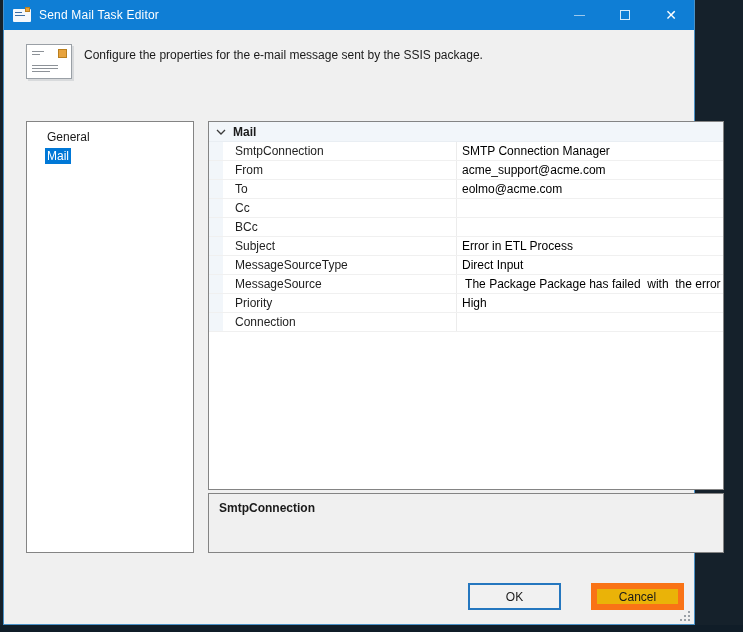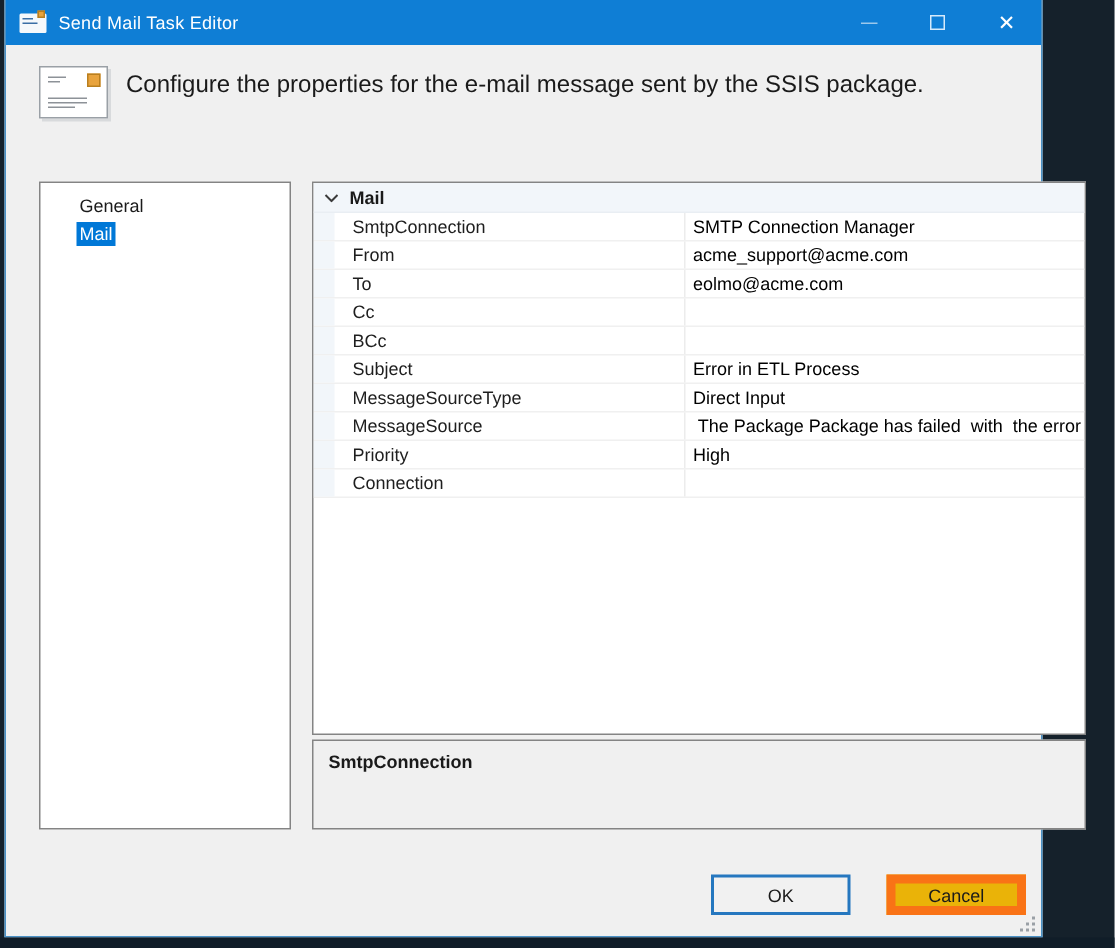--- a/index.html
+++ b/index.html
@@ -44,27 +44,27 @@
     background:#ffffff; border:1px solid #9aa0a6;
     box-shadow:2px 2px 0 #d8dadc;
   }
   .header-icon .line { position:absolute; background:#8d9298; height:1px; }
   .header-icon .a1 { left:5px; top:6px;  width:12px; }
   .header-icon .a2 { left:5px; top:9px;  width:8px; }
   .header-icon .b1 { left:5px; top:20px; width:26px; }
   .header-icon .b2 { left:5px; top:23px; width:26px; }
   .header-icon .b3 { left:5px; top:26px; width:18px; }
   .header-icon .stamp { position:absolute; right:4px; top:4px; width:9px; height:9px; background:#e8a33d; border:1px solid #b97f1f; }
-  .header-text { position:absolute; left:80px; top:48px; font-size:16px; color:#1a1a1a; }
+  .header-text { position:absolute; left:80px; top:48px; font-size:12px; color:#1a1a1a; }
   
   .nav-panel {
     position:absolute; left:22px; top:121px; width:168px; height:432px;
     background:#ffffff; border:1px solid #848484; padding-top:6px;
   }
-  .nav-item { padding:1px 2px 2px 24px; line-height:16px; cursor:default; }
+  .nav-item { padding:1px 2px 2px 18px; line-height:16px; cursor:default; }
   .nav-item .lbl { display:inline-block; padding:0 2px; }
   .nav-item.selected .lbl { background:#0078d7; color:#ffffff; }
   
   .prop-grid {
     position:absolute; left:204px; top:121px; width:516px; height:369px;
     background:#ffffff; border:1px solid #848484; overflow:hidden;
   }
   .cat-row {
     display:flex; align-items:center; height:20px;
     background:#f2f6fa; border-bottom:1px solid #e9eef3;
@@ -84,21 +84,21 @@
   }
   
   .desc-panel {
     position:absolute; left:204px; top:493px; width:516px; height:60px;
     background:#f0f0f0; border:1px solid #848484; padding:7px 10px;
   }
   .desc-title { font-weight:700; margin-bottom:4px; }
   
   .btn-row {
     position:absolute; top:583px; right:10px;
-    display:flex; gap:24px;
+    display:flex; gap:30px;
   }
   .btn {
     width:93px; height:27px; background:#eab308; border:6px solid #f97316;
     font-family:"Liberation Sans", sans-serif; font-size:12px; color:#1a1a1a;
     display:flex; align-items:center; justify-content:center; cursor:default;
   }
   .btn.default { border:2px solid #2577bf; background:#f1f1f1; }
   
   .resize-grip { position:absolute; right:4px; bottom:3px; width:10px; height:10px; }
   .resize-grip i { position:absolute; width:2px; height:2px; background:#9aa0a6; }

